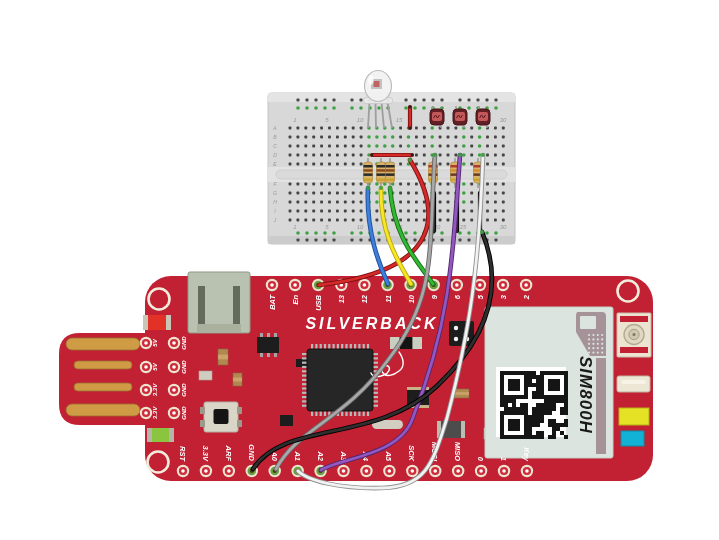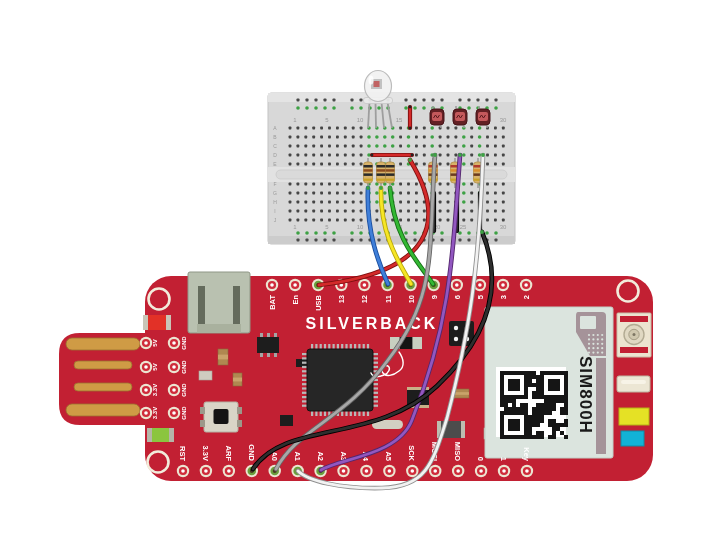--- a/index.html
+++ b/index.html
@@ -1,16 +1,16 @@
 <!DOCTYPE html>
 <html><head>
 <meta charset="utf-8">
 <style>
   html,body{margin:0;padding:0;background:#ffffff;}
-  #stage{position:relative;width:719px;height:540px;background:#fff;overflow:hidden;}
+  #stage{position:relative;width:719px;height:540px;background:#fff;overflow:hidden;font-style:italic;}
   svg text{font-family:"Liberation Sans","DejaVu Sans",sans-serif;}
 </style>
 </head>
 <body>
 
 <div id="stage">
   <svg id="scene" width="719" height="540" viewBox="0 0 719 540">
       <rect x="0" y="0" width="719" height="540" fill="#ffffff"></rect>
       <g>
         <rect x="268" y="93" width="247" height="151" rx="3" fill="#d8d8d8" stroke="#c3c3c3" stroke-width="1"></rect>

